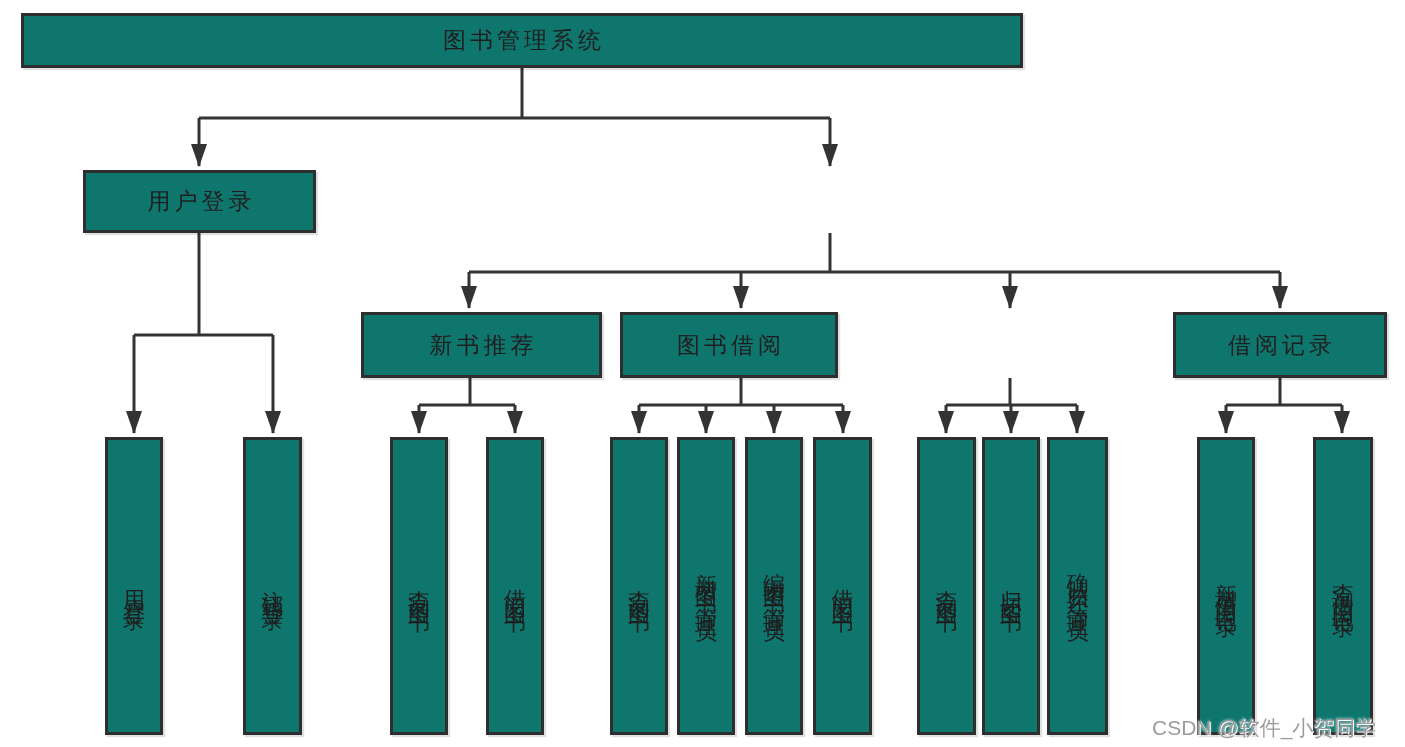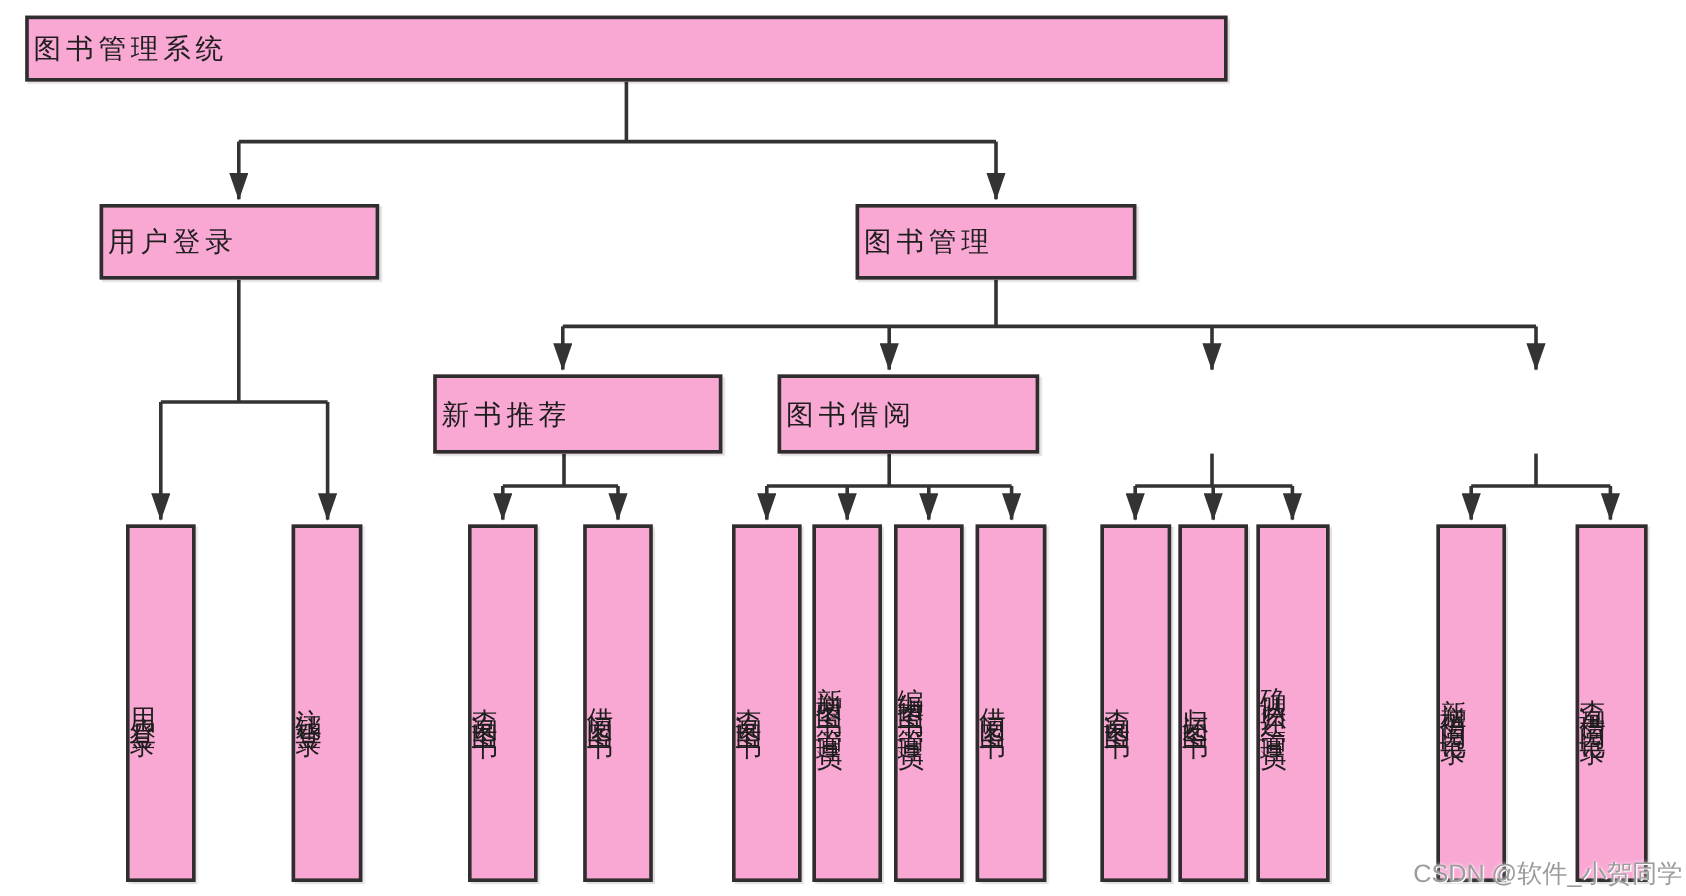--- a/index.html
+++ b/index.html
@@ -20,24 +20,24 @@
     left: 0;
     top: 0;
     width: 1405px;
     height: 747px;
     pointer-events: none;
   }
   .box {
     position: absolute;
     box-sizing: border-box;
     border: 3px solid #2e2e2e;
-    background: #f9a8d4;
+    background: #0f766e;
     display: flex;
     align-items: center;
-    justify-content: flex-start;
+    justify-content: center;
     color: #1e1e1e;
     box-shadow: 2px 2px 1px rgba(0,0,0,0.12);
   }
   .hlabel {
     font-size: 23px;
     letter-spacing: 4px;
     text-indent: 4px;
     white-space: nowrap;
     color: #1e1e1e;
   }
@@ -56,29 +56,28 @@
   }
   .watermark {
     position: absolute;
     left: 1152px;
     top: 714px;
     width: 250px;
     font-size: 21px;
     color: #9c9c9c;
     white-space: nowrap;
     text-shadow: 0 0 3px #ffffff, 1px 1px 0 #ffffff;
-    text-align: right;
   }
 
   
   #n-root   { left: 21px;   top: 13px;  width: 1002px; height: 55px; }
   #n-login  { left: 83px;   top: 170px; width: 233px;  height: 63px; }
   #n-mgmt   { left: 713px;  top: 170px; width: 234px;  height: 63px; }
   #n-newrec { left: 361px;  top: 312px; width: 241px;  height: 66px; }
-  #n-borrow { left: 648px;  top: 312px; width: 218px;  height: 66px; }
+  #n-borrow { left: 620px;  top: 312px; width: 218px;  height: 66px; }
   #n-cur    { left: 901px;  top: 312px; width: 218px;  height: 66px; }
   #n-rec    { left: 1173px; top: 312px; width: 214px;  height: 66px; }
 
   #l-login1  { left: 105px;  width: 58px; }
   #l-logout  { left: 243px;  width: 59px; }
   #l-nbq     { left: 390px;  width: 58px; }
   #l-nbb     { left: 486px;  width: 58px; }
   #l-bbq     { left: 610px;  width: 58px; }
   #l-bba     { left: 677px;  width: 58px; }
   #l-bbe     { left: 745px;  width: 58px; }
@@ -144,30 +143,30 @@
     </g>
   </svg>
 
   <div class="box" id="n-root">
     <span class="hlabel">图书管理系统</span>
   </div>
 
   <div class="box" id="n-login">
     <span class="hlabel">用户登录</span>
   </div>
-  <div class="box" id="n-mgmt">
-    <span class="hlabel">图书管理</span>
-  </div>
 
   <div class="box" id="n-newrec">
     <span class="hlabel">新书推荐</span>
   </div>
   <div class="box" id="n-borrow">
     <span class="hlabel">图书借阅</span>
   </div>
+  <div class="box" id="n-rec">
+    <span class="hlabel">借阅记录</span>
+  </div>
 
   <div class="box leaf" id="l-login1">
     <span class="vlabel">用户登录</span>
   </div>
   <div class="box leaf" id="l-logout">
     <span class="vlabel">注销登录</span>
   </div>
 
   <div class="box leaf" id="l-nbq">
     <span class="vlabel">查询图书</span>

